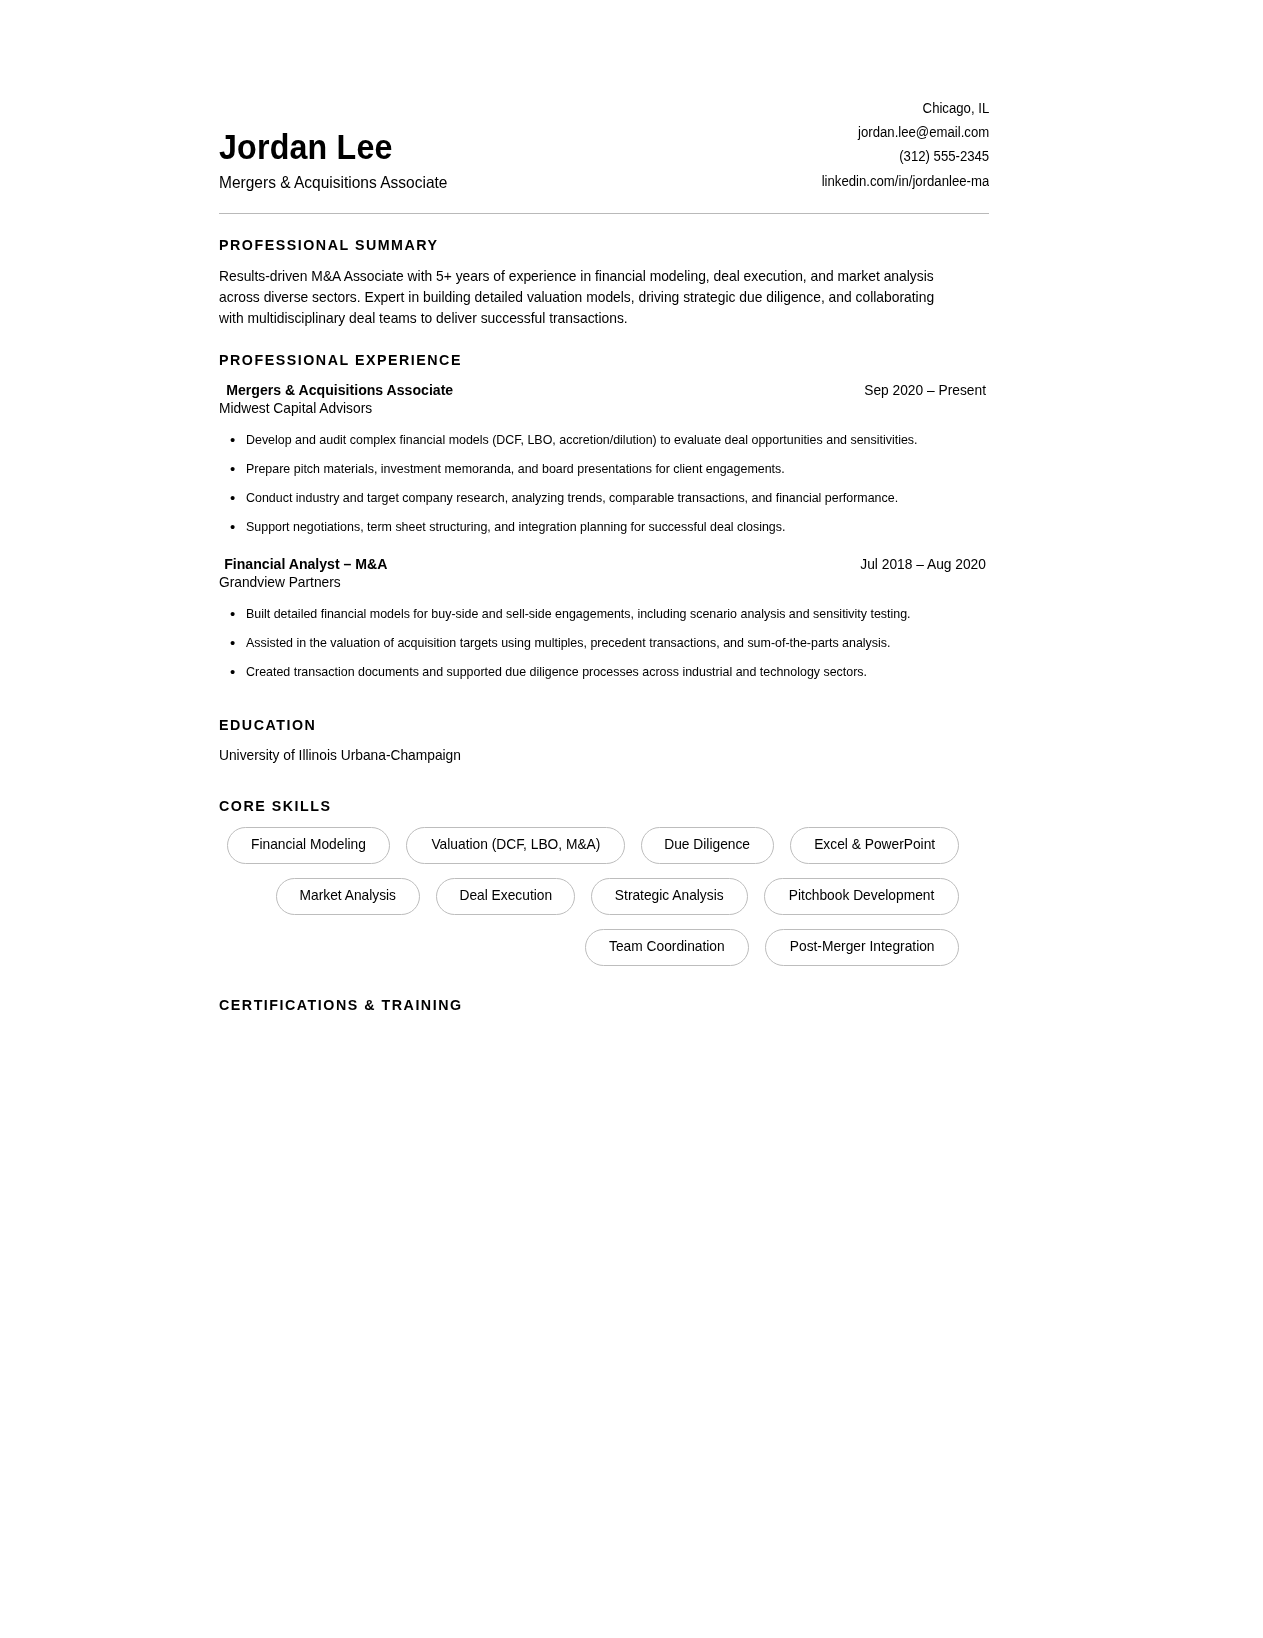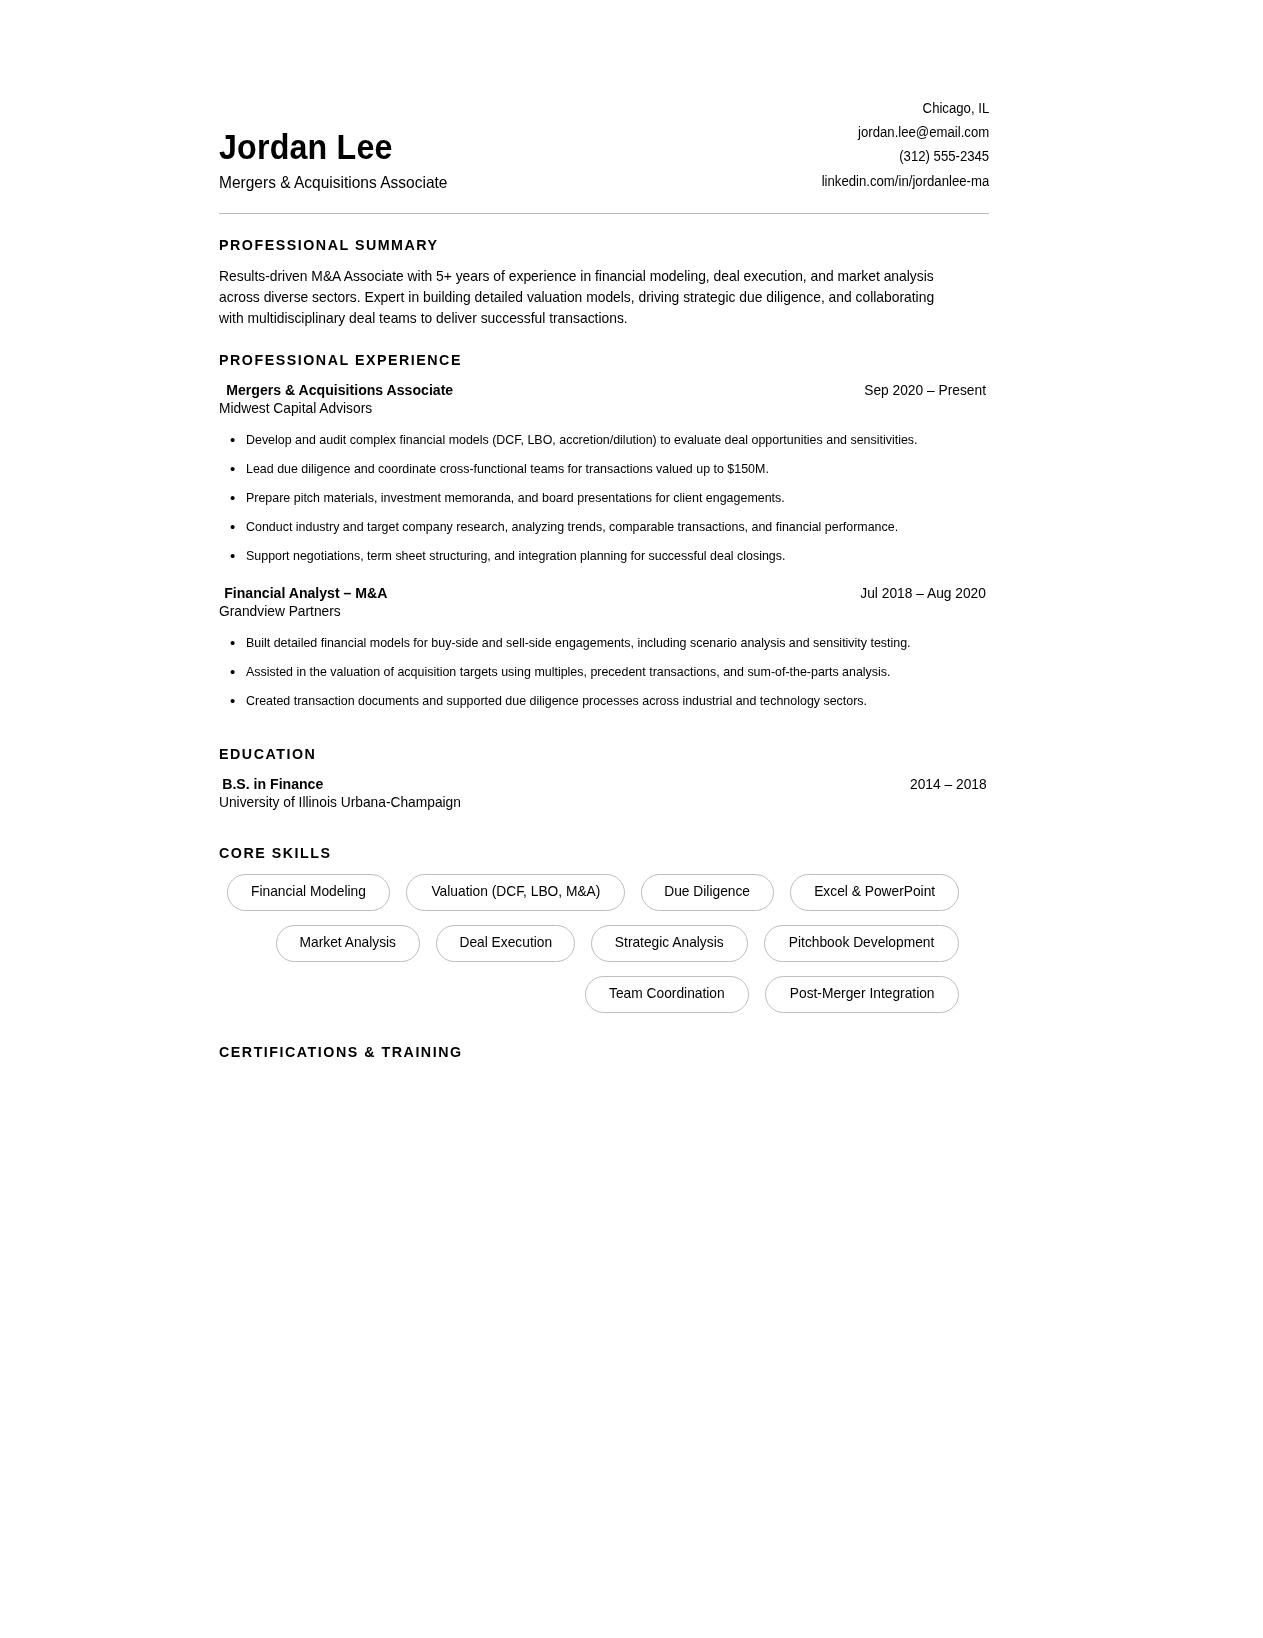--- a/index.html
+++ b/index.html
@@ -241,21 +241,20 @@
       <div class="section-title">PROFESSIONAL EXPERIENCE</div>
 
       <div class="entry">
         <div class="entry-head">
           <div class="entry-role">Mergers &amp; Acquisitions Associate</div>
           <div class="entry-dates">Sep 2020 – Present</div>
         </div>
         <div class="entry-org">Midwest Capital Advisors</div>
         <ul class="bullets">
           <li><span>Develop and audit complex financial models (DCF, LBO, accretion/dilution) to evaluate deal opportunities and sensitivities.</span></li>
-          <li><span>Lead due diligence and coordinate cross-functional teams for transactions valued up to $150M.</span></li>
           <li><span>Prepare pitch materials, investment memoranda, and board presentations for client engagements.</span></li>
           <li><span>Conduct industry and target company research, analyzing trends, comparable transactions, and financial performance.</span></li>
           <li><span>Support negotiations, term sheet structuring, and integration planning for successful deal closings.</span></li>
         </ul>
       </div>
 
       <div class="entry">
         <div class="entry-head">
           <div class="entry-role">Financial Analyst – M&amp;A</div>
           <div class="entry-dates">Jul 2018 – Aug 2020</div>
@@ -265,24 +264,20 @@
           <li><span>Built detailed financial models for buy-side and sell-side engagements, including scenario analysis and sensitivity testing.</span></li>
           <li><span>Assisted in the valuation of acquisition targets using multiples, precedent transactions, and sum-of-the-parts analysis.</span></li>
           <li><span>Created transaction documents and supported due diligence processes across industrial and technology sectors.</span></li>
         </ul>
       </div>
     </div>
 
     <div class="section" style="margin-top:34px;">
       <div class="section-title">EDUCATION</div>
       <div class="entry">
-        <div class="edu-head">
-          <div class="edu-degree">B.S. in Finance</div>
-          <div class="edu-dates">2014 – 2018</div>
-        </div>
         <div class="edu-school">University of Illinois Urbana-Champaign</div>
       </div>
     </div>
 
     <div class="section" style="margin-top:32px;">
       <div class="section-title">CORE SKILLS</div>
       <div class="pills">
         <div class="pill"><span>Financial Modeling</span></div>
         <div class="pill"><span>Valuation (DCF, LBO, M&amp;A)</span></div>
         <div class="pill"><span>Due Diligence</span></div>

